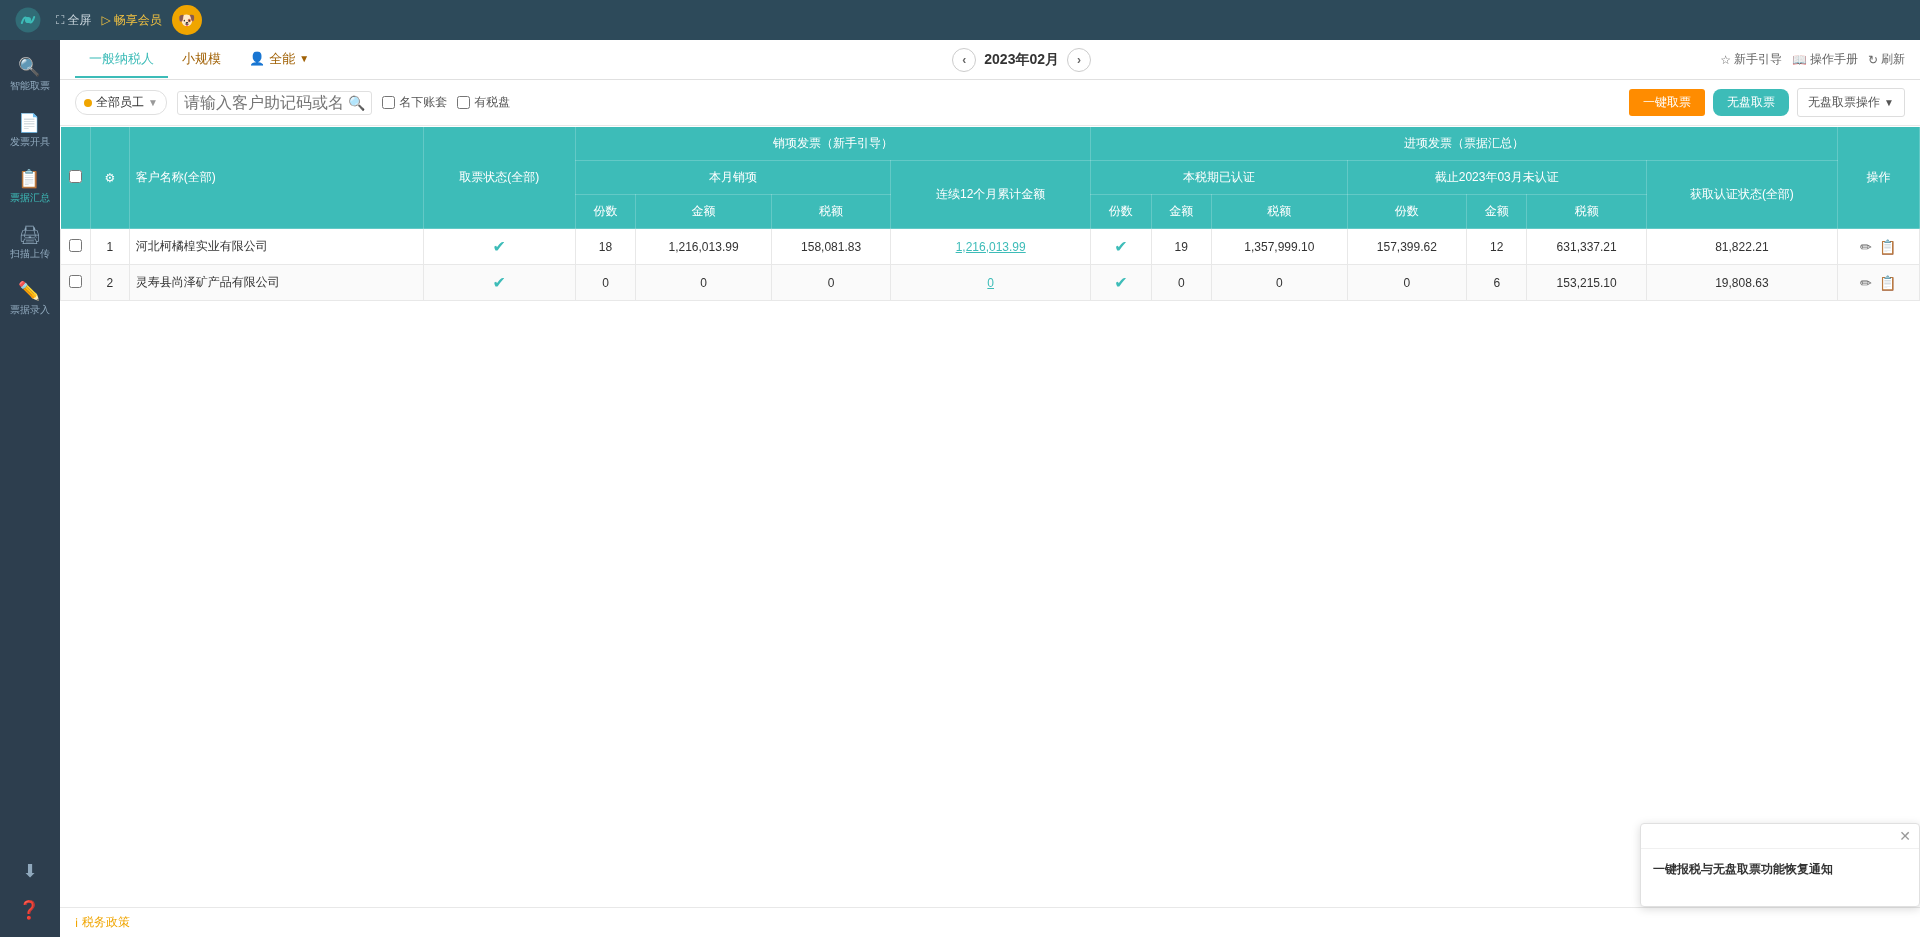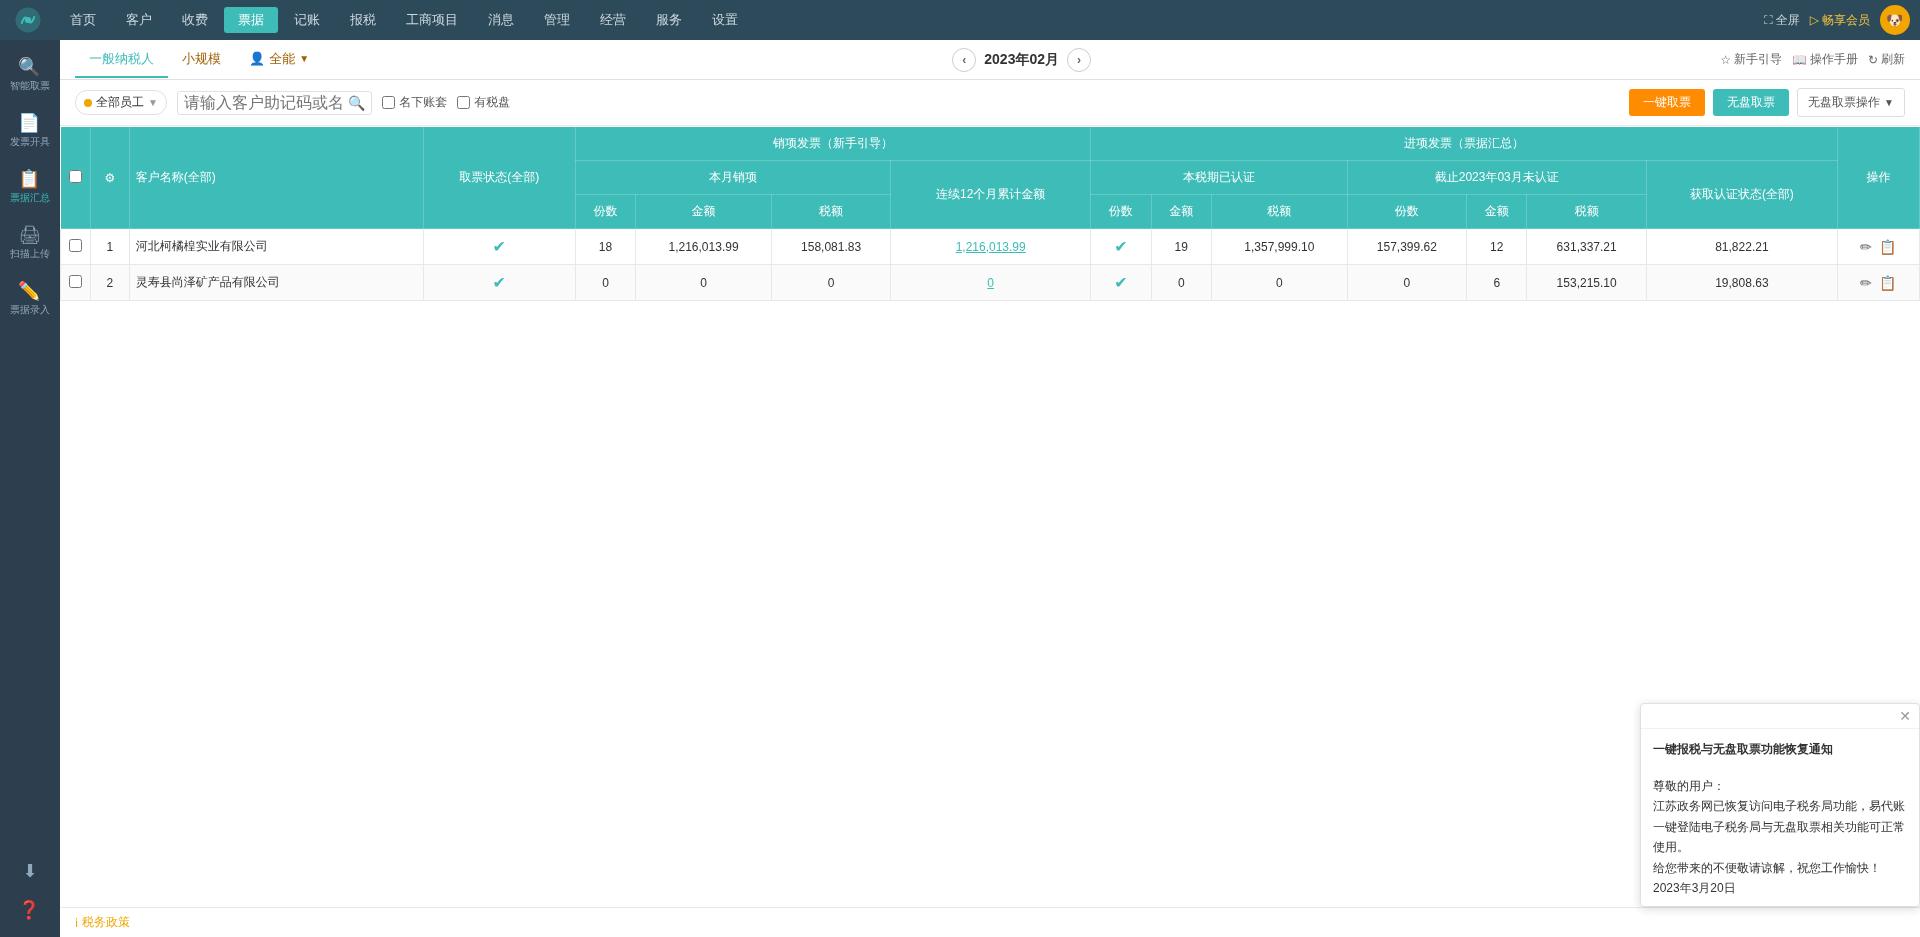--- a/index.html
+++ b/index.html
@@ -248,21 +248,21 @@
       border-radius: 3px;
       padding: 5px 14px;
       font-size: 12px;
       cursor: pointer;
       white-space: nowrap;
     }
     .btn-teal {
       background: #3dbcb8;
       color: #fff;
       border: none;
-      border-radius: 3px;
+      border-radius: 8px;
       padding: 5px 14px;
       font-size: 12px;
       cursor: pointer;
       white-space: nowrap;
     }
     .btn-dropdown {
       background: #fff;
       color: #555;
       border: 1px solid #ddd;
       border-radius: 3px;
@@ -380,34 +380,20 @@
 </head>
 <body>
 
 <div class="top-nav">
   <div class="top-nav-logo">
     <svg viewBox="0 0 36 36" fill="none" xmlns="http://www.w3.org/2000/svg">
       <circle cx="18" cy="18" r="16" fill="#3dbcb8" opacity="0.3"></circle>
       <path d="M10 22 Q14 10 18 18 Q22 26 26 14" stroke="#3dbcb8" stroke-width="2.5" fill="none" stroke-linecap="round"></path>
       <circle cx="18" cy="18" r="4" fill="#3dbcb8"></circle>
     </svg>
-  </div>
-  <div class="nav-items">
-    <div class="nav-item">首页</div>
-    <div class="nav-item">客户</div>
-    <div class="nav-item">收费</div>
-    <div class="nav-item active">票据</div>
-    <div class="nav-item">记账</div>
-    <div class="nav-item">报税</div>
-    <div class="nav-item">工商项目</div>
-    <div class="nav-item">消息</div>
-    <div class="nav-item">管理</div>
-    <div class="nav-item">经营</div>
-    <div class="nav-item">服务</div>
-    <div class="nav-item">设置</div>
   </div>
   <div class="nav-right">
     <div class="nav-right-btn">
       <span>⛶</span>
       <span>全屏</span>
     </div>
     <div class="nav-right-btn" style="color:#f0c040;">
       <span>▷</span>
       <span>畅享会员</span>
     </div>
@@ -607,15 +593,14 @@
 
   </div>
 </div>
 
 <div class="notification-popup">
   <div class="notif-header">
     <span class="notif-close">✕</span>
   </div>
   <div class="notif-body">
     <div style="font-weight:bold;margin-bottom:17px;">一键报税与无盘取票功能恢复通知</div>
-    <div class="notif-scroll" id="notif-text">尊敬的用户：<br>江苏政务网已恢复访问电子税务局功能，易代账一键登陆电子税务局与无盘取票相关功能可正常使用。<br>给您带来的不便敬请谅解，祝您工作愉快！<br>2023年3月20日</div>
   </div>
 </div>
 
 </body></html>

